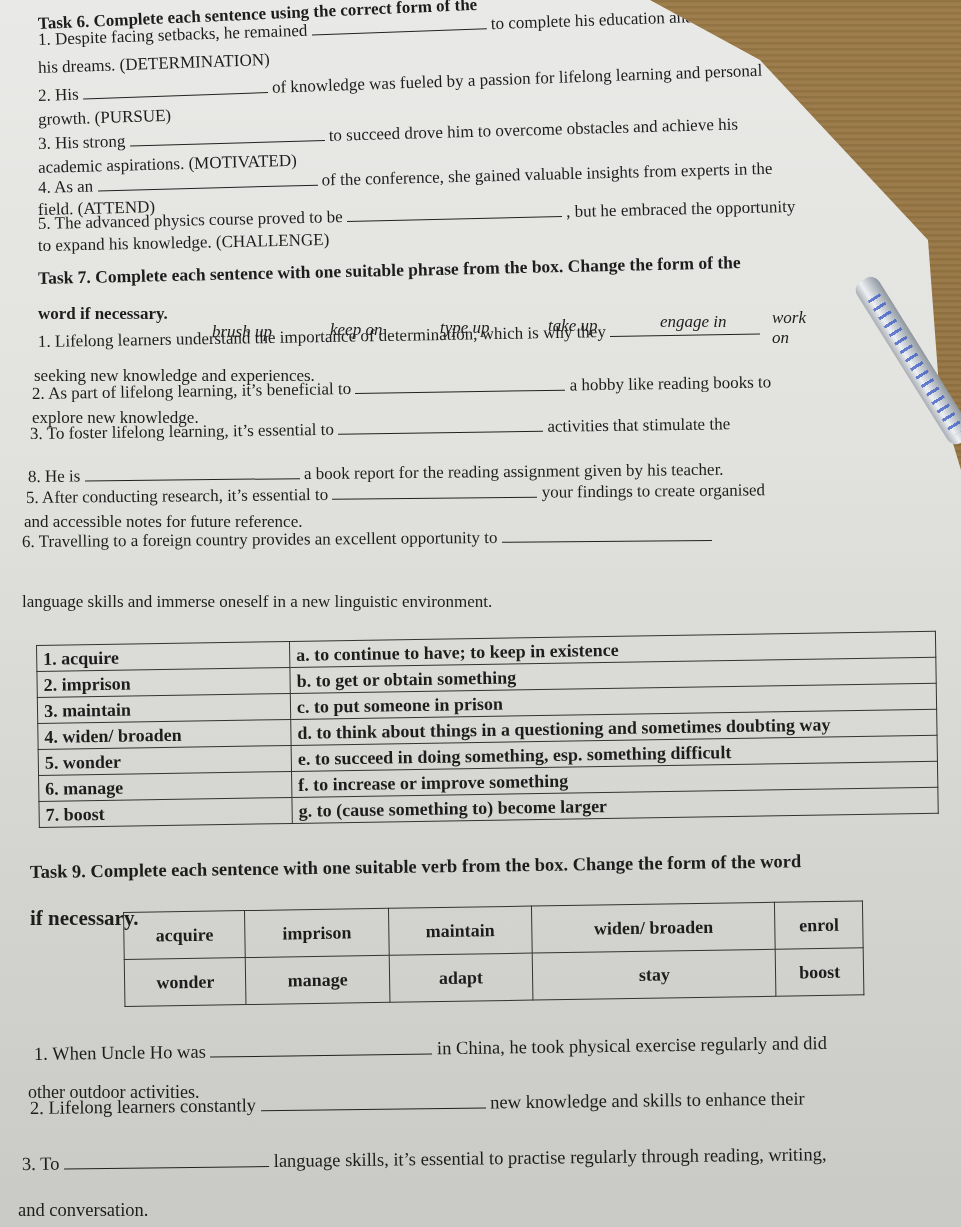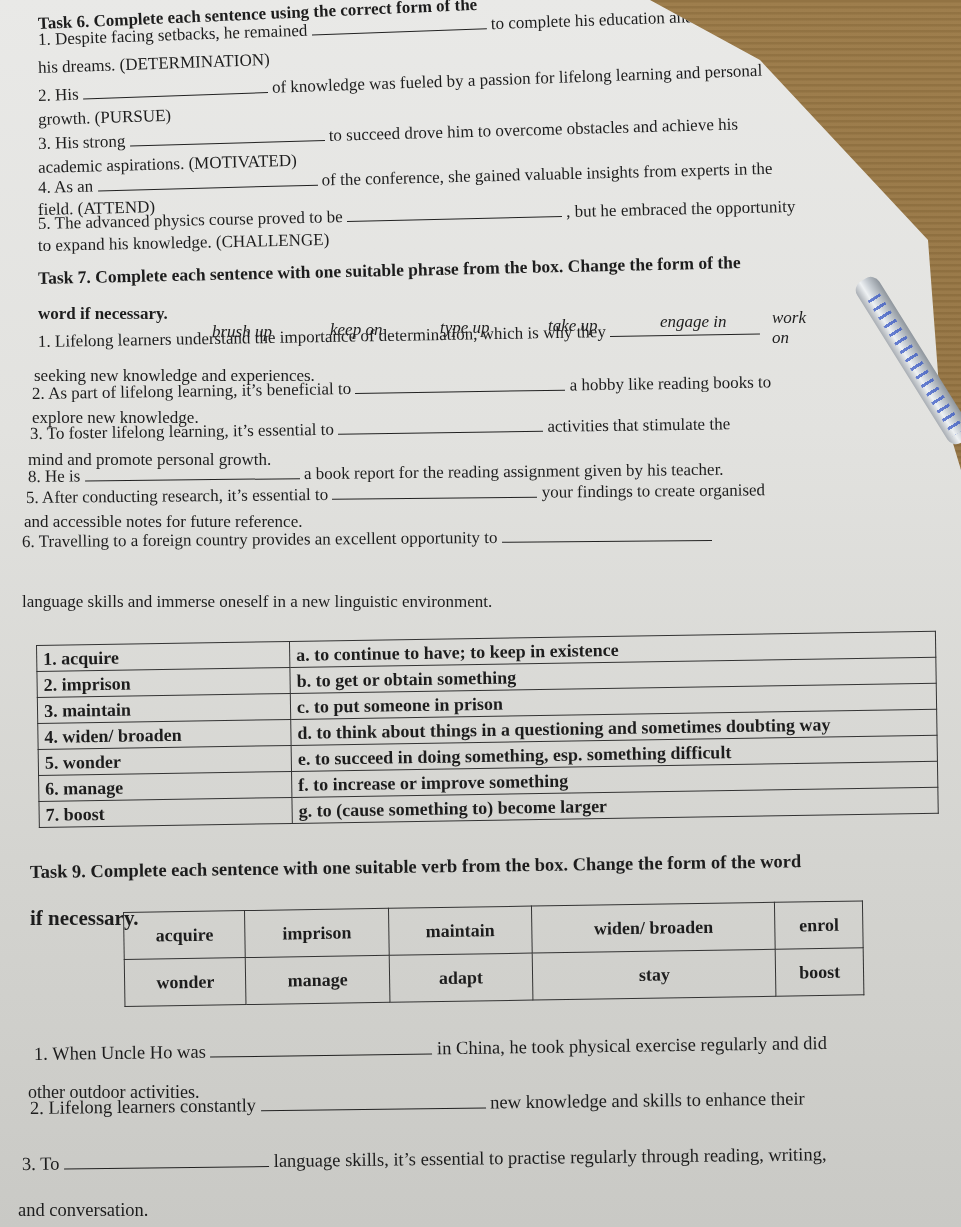--- a/index.html
+++ b/index.html
@@ -117,21 +117,20 @@
     <span class="blank" style="width:210px"></span>
     <span>a hobby like reading books to</span>
   </div>
   <div class="line" style="left:32px;top:408px;">explore new knowledge.</div>
 
   <div class="line" style="left:30px;top:424px;transform:rotate(-0.8deg);transform-origin:left;">
     <span>3. To foster lifelong learning, it’s essential to</span>
     <span class="blank" style="width:205px"></span>
     <span>activities that stimulate the</span>
   </div>
-  <div class="line" style="left:28px;top:450px;">mind and promote personal growth.</div>
 
   <div class="line" style="left:28px;top:467px;transform:rotate(-0.6deg);transform-origin:left;">
     <span>8. He is</span>
     <span class="blank" style="width:215px"></span>
     <span>a book report for the reading assignment given by his teacher.</span>
   </div>
 
   <div class="line" style="left:26px;top:488px;transform:rotate(-0.6deg);transform-origin:left;">
     <span>5. After conducting research, it’s essential to</span>
     <span class="blank" style="width:205px"></span>

